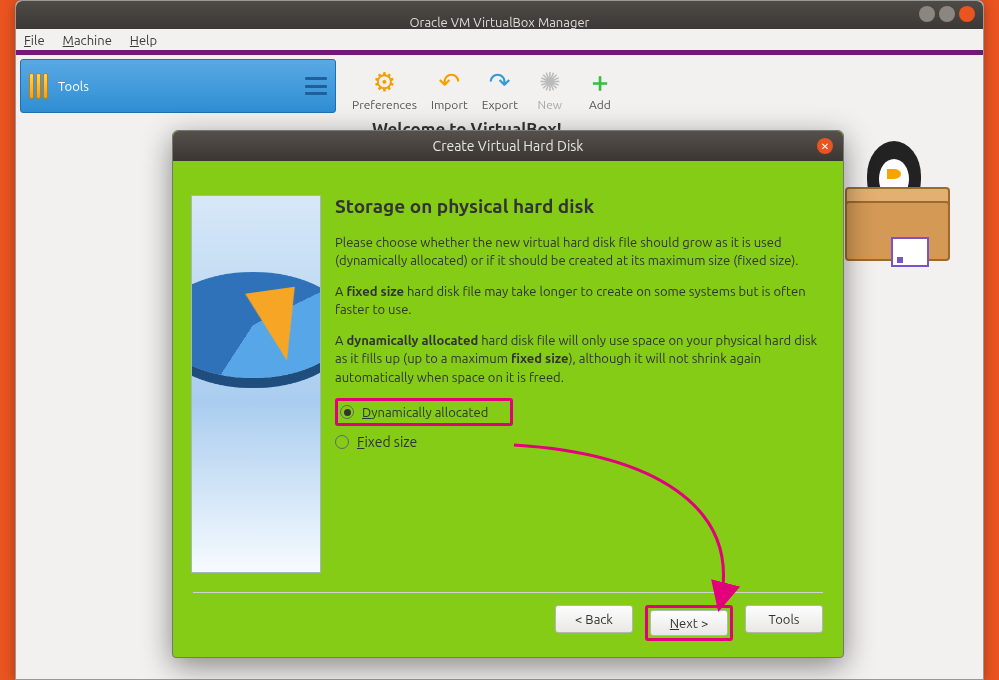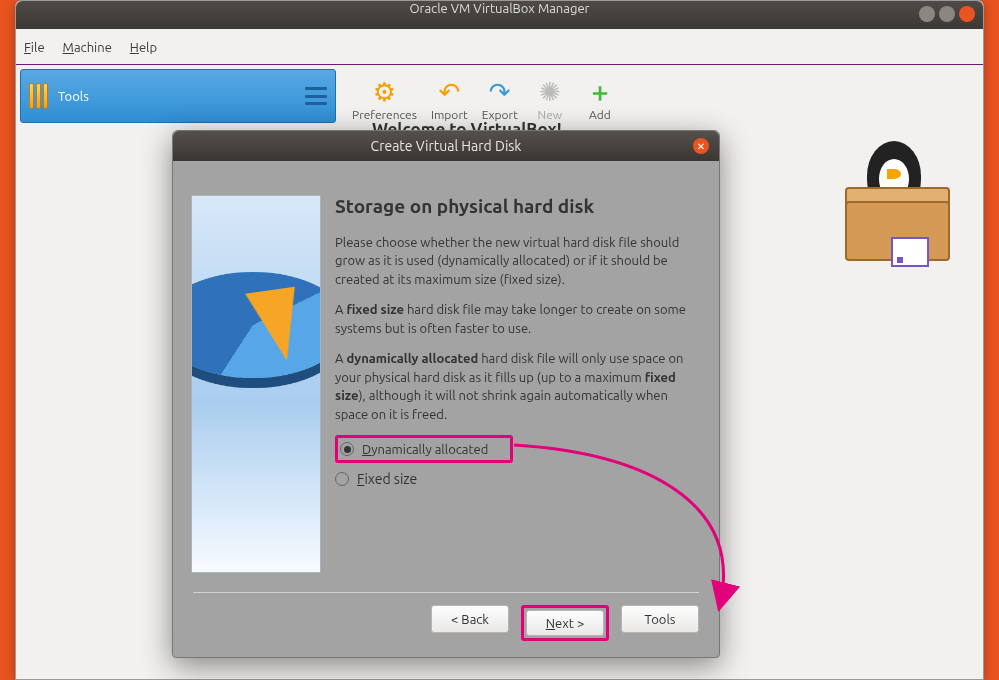--- a/index.html
+++ b/index.html
@@ -21,36 +21,36 @@
     background: #f2f1f0;
     border: 1px solid #999;
     border-radius: 6px 6px 0 0;
     box-shadow: 0 2px 12px rgba(0,0,0,.3);
   }
   .titlebar {
     height: 28px;
     background: linear-gradient(#4f4a45,#3c3836);
     border-radius: 6px 6px 0 0;
     display: flex;
-    align-items: flex-start;
+    align-items: flex-end;
     justify-content: center;
     color: #ddd;
     font-size: 13px;
     position: relative;
   }
   .win-controls {
     position: absolute; right: 8px; top: 5px;
     display: flex; gap: 4px;
   }
   .wc { width: 16px; height: 16px; border-radius: 50%; display: inline-block; }
   .wc-min{background:#8b8680;} .wc-max{background:#8b8680;} .wc-close{background:#e95420;}
   .menubar {
-    height: 36px;
+    height: 26px;
     background: #f2f1f0;
-    border-bottom: 1px solid #701a75;
+    border-bottom: 5px solid #701a75;
     display: flex;
     align-items: center;
     padding: 0 8px;
     gap: 18px;
   }
   .menubar span { color: #3c3c3c; }
   .menubar .ul { text-decoration: underline; }
   .toolbar-row { display: flex; }
   .tools-panel {
     width: 316px; height: 54px;
@@ -86,22 +86,22 @@
   .penguin::after{content:"";position:absolute;left:12px;top:18px;width:30px;height:40px;background:#fff;border-radius:50%;}
   .beak{position:absolute;left:52px;top:28px;width:14px;height:10px;background:#f7a400;border-radius:0 50% 50% 0;}
   .toolbox-body{position:absolute;left:10px;top:60px;width:105px;height:60px;background:#d49a55;border:2px solid #9c6a2c;border-radius:4px;}
   .toolbox-lid{position:absolute;left:10px;top:46px;width:105px;height:18px;background:#e4b071;border:2px solid #9c6a2c;border-radius:4px 4px 0 0;}
   .chart-card{position:absolute;left:56px;top:96px;width:38px;height:30px;background:#fff;border:2px solid #7754c7;}
   .chart-card::before{content:"";position:absolute;left:4px;top:18px;width:6px;height:6px;background:#7754c7;}
 
   
   .dialog{
     position:absolute; left:172px; top:130px;
-    width:548px; height:528px;
-    background:#a3a3a3;
+    width:672px; height:528px;
+    background:#84cc16;
     border:1px solid #777;
     border-radius:6px 6px 4px 4px;
     box-shadow:0 8px 30px rgba(0,0,0,.45);
   }
   .dlg-title{
     height:30px;
     background:linear-gradient(#55504b,#3b3632);
     border-radius:6px 6px 0 0;
     color:#e8e6e3;
     display:flex;align-items:center;justify-content:center;

